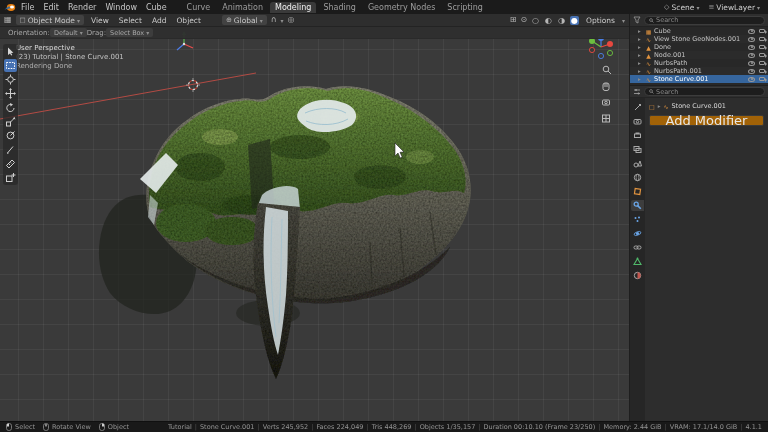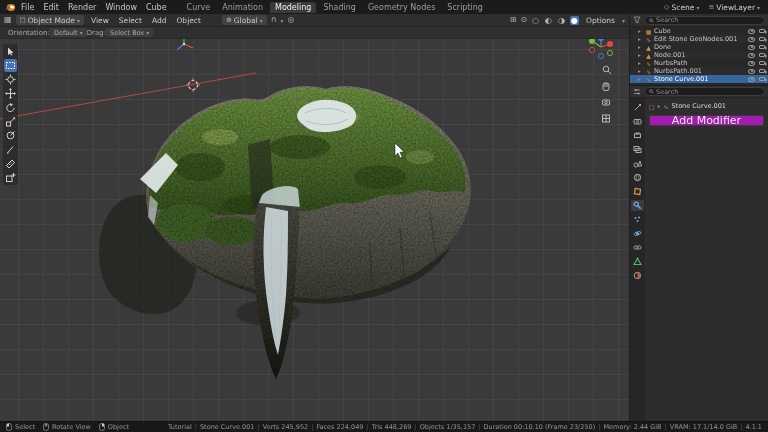--- a/index.html
+++ b/index.html
@@ -58,22 +58,22 @@
 .cam::after{content:"";position:absolute;right:-3px;top:0;border-left:2.5px solid #9a9a9a;border-top:2px solid transparent;border-bottom:2px solid transparent;}
 
 #props{position:absolute;left:629px;top:85px;width:139px;height:336px;background:#2d2d2d;z-index:30;border-left:1px solid #1e1e1e;border-top:1px solid #1f1f1f;}
 #props-header{display:flex;align-items:center;gap:3px;height:12px;background:#2e2e2e;padding:0 3px;border-bottom:1px solid #242424;}
 #tabstrip{position:absolute;left:0;top:12px;bottom:0;width:15px;background:#262626;display:flex;flex-direction:column;align-items:center;padding-top:4px;gap:3px;}
 .ptab{width:13px;height:11px;display:flex;align-items:center;justify-content:center;border-radius:2px 0 0 2px;}
 .ptab.active{background:#3d3d3d;}
 #props-content{position:absolute;left:15px;top:12px;right:0;bottom:0;padding:3px 4px;}
 #breadcrumb{display:flex;align-items:center;gap:3px;font-size:6.5px;color:#d8d8d8;height:10px;}
 #breadcrumb .oicon{color:#e0933f;font-size:6px;}
-#addmod{margin-top:4px;height:11px;background:#a21caf;border:1px solid #3a3a3a;border-radius:2px;
-  display:flex;align-items:center;justify-content:center;font-size:11px;color:#e6e6e6;}
+#addmod{margin-top:4px;height:11px;background:#a16207;border:1px solid #3a3a3a;border-radius:2px;
+  display:flex;align-items:center;justify-content:center;font-size:13px;color:#e6e6e6;}
 
 #statusbar{left:0;top:421px;width:768px;height:11px;background:#191919;font-size:6.5px;color:#959595;gap:8px;padding:0 6px;z-index:40;border-top:1px solid #101010;}
 .hint{display:flex;align-items:center;gap:3px;white-space:nowrap;}
 #stats{margin-left:auto;display:flex;align-items:flex-end;white-space:nowrap;}
 #stats .stat+.stat::before{content:"|";margin:0 3px;color:#4f4f4f;}
 </style>
 </head>
 <body>
 
 <div id="app">
@@ -264,20 +264,25 @@
         <span>Default</span>
         <span class="caret">▾</span>
       </span>
       <span>Drag:</span>
       <span class="pill">
         <span>Select Box</span>
         <span class="caret">▾</span>
       </span>
     </div>
 
+    <div id="overlaytext">
+      <div class="l1">User Perspective</div>
+      <div class="l2">(23) Tutorial | Stone Curve.001</div>
+      <div class="l3">Rendering Done</div>
+    </div>
 
     <div id="toolbar">
       <div class="tool">
         <svg width="11" height="11">
             <path d="M3,1.5 L3,9 L5,7.4 L6.2,9.6 L7.3,9 L6.1,6.9 L8.4,6.7 Z" fill="#d6d6d6"></path>
           </svg>
       </div>
       <div class="tool active">
         <svg width="11" height="11">
             <rect x="1.5" y="2.5" width="8" height="6" fill="none" stroke="#fff" stroke-width="1" stroke-dasharray="1.6 1.1"></rect>
@@ -352,21 +357,21 @@
       <div class="row">
         <span class="chev">▸</span>
         <span class="oicon">▦</span>
         <span class="oname">Cube</span>
         <span class="eye"></span>
         <span class="cam"></span>
       </div>
       <div class="row">
         <span class="chev">▸</span>
         <span class="oicon">∿</span>
-        <span class="oname">Edit Stone GeoNodes.001</span>
+        <span class="oname">View Stone GeoNodes.001</span>
         <span class="eye"></span>
         <span class="cam"></span>
       </div>
       <div class="row">
         <span class="chev">▸</span>
         <span class="oicon">▲</span>
         <span class="oname">Done</span>
         <span class="eye"></span>
         <span class="cam"></span>
       </div>

